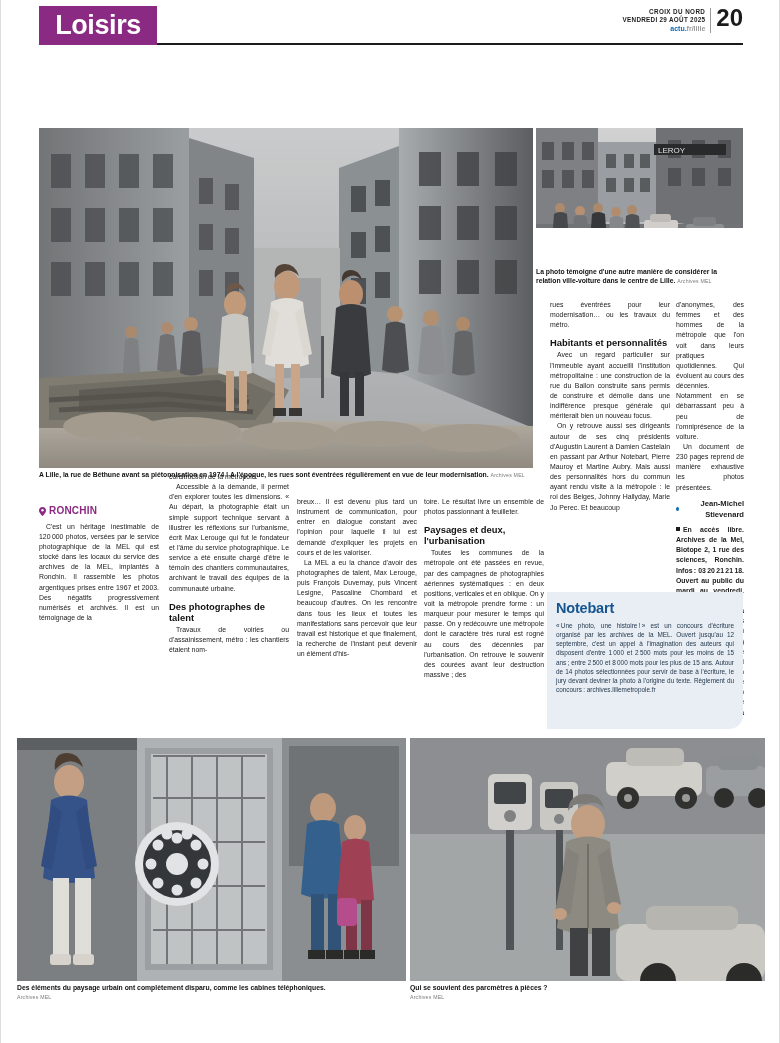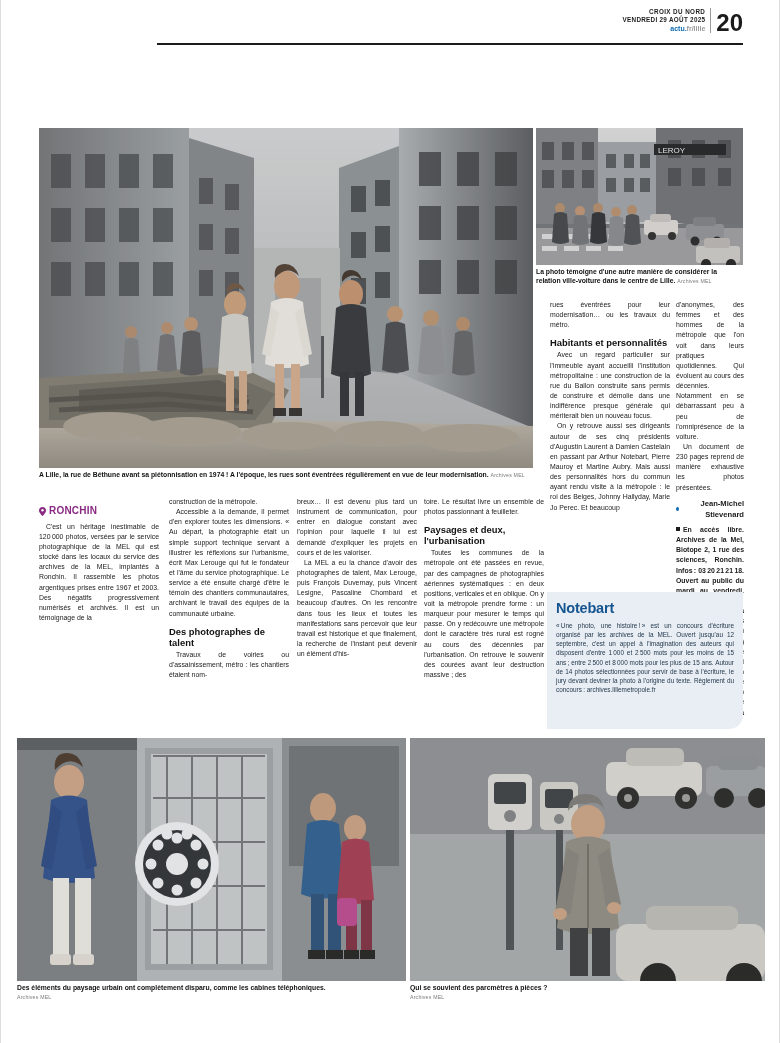--- a/index.html
+++ b/index.html
@@ -32,21 +32,21 @@
   .rubric span{
     color:#fff;font-size:27px;font-weight:bold;
     letter-spacing:-0.4px;line-height:1;
     font-family:"Liberation Sans", sans-serif;
   }
   .mast-rule{
     position:absolute;left:156px;top:43px;width:586px;height:2px;background:#1b1b1b;
   }
   .mast-right{
     position:absolute;right:38px;top:8px;
-    display:flex;align-items:flex-end;gap:5px;
+    display:flex;align-items:flex-start;gap:5px;
   }
   .mast-lines{
     text-align:right;line-height:1.25;
     padding-right:5px;border-right:1px solid #9a9a9a;
   }
   .mast-lines .l1{font-size:6.3px;letter-spacing:0.4px;color:#1b1b1b;font-weight:bold;}
   .mast-lines .l2{font-size:6.3px;letter-spacing:0.3px;color:#1b1b1b;font-weight:bold;}
   .mast-lines .l3{font-size:7px;color:#0c6ab0;font-weight:bold;margin-top:1px;}
   .mast-lines .l3 .dim{color:#9a9a9a;font-weight:bold;}
   .pagenum{
@@ -59,21 +59,21 @@
     font-size:25.5px;font-weight:bold;line-height:1.22;
     letter-spacing:-0.3px;color:#0d0d0d;
   }
 
   
   .photo-main{
     position:absolute;left:38px;top:128px;width:494px;height:340px;
     overflow:hidden;background:#777;
   }
   .photo-side{
-    position:absolute;left:535px;top:128px;width:207px;height:137px;
+    position:absolute;left:535px;top:128px;width:207px;height:100px;
     overflow:hidden;background:#888;
   }
   .cap{
     font-size:6.8px;font-weight:bold;line-height:1.32;color:#111;
   }
   .cap .credit{font-weight:normal;font-size:5.2px;color:#7b7b7b;letter-spacing:0.2px;}
   .cap-main{position:absolute;left:38px;top:471px;width:494px;}
   .cap-side{position:absolute;left:535px;top:268px;width:207px;}
 
   
@@ -128,20 +128,23 @@
 
   
   .sc{position:absolute;inset:0;}
 </style>
 </head>
 <body>
 
 <div class="page">
 
   <div class="masthead">
+    <div class="rubric">
+      <span>Loisirs</span>
+    </div>
     <div class="mast-rule"></div>
     <div class="mast-right">
       <div class="mast-lines">
         <div class="l1">CROIX DU NORD</div>
         <div class="l2">VENDREDI 29 AOÛT 2025</div>
         <div class="l3"><span>actu.</span><span class="dim">fr/lille</span></div>
       </div>
       <div class="pagenum">20</div>
     </div>
   </div>
@@ -388,21 +391,21 @@
         <svg width="7" height="9" viewBox="0 0 7 9">
             <path d="M3.5 0C1.6 0 0 1.5 0 3.4 0 5.9 3.5 9 3.5 9S7 5.9 7 3.4C7 1.5 5.4 0 3.5 0z" fill="#8a2a82"></path>
             <circle cx="3.5" cy="3.3" r="1.2" fill="#fff"></circle>
           </svg>
       </span>
       <span>RONCHIN</span>
     </div>
     <p>C'est un héritage inestimable de 120 000 photos, versées par le service photographique de la MEL qui est stocké dans les locaux du service des archives de la MEL, implantés à Ronchin. Il rassemble les photos argentiques prises entre 1967 et 2003. Des négatifs progressivement numérisés et archivés. Il est un témoignage de la</p>
   </div>
 
-  <div class="col" style="left:168px;top:497px;width:120px;">
+  <div class="col" style="left:168px;top:472px;width:120px;">
     <p style="text-indent:0">construction de la métropole.</p>
     <p>Accessible à la demande, il permet d'en explorer toutes les dimensions. « Au départ, la photographie était un simple support technique servant à illustrer les réflexions sur l'urbanisme, écrit Max Lerouge qui fut le fondateur et l'âme du service photographique. Le service a été ensuite chargé d'être le témoin des chantiers communautaires, archivant le travail des équipes de la communauté urbaine.</p>
     <h2 class="subh">Des photographes de talent</h2>
     <p>Travaux de voiries ou d'assainissement, métro : les chantiers étaient nom-</p>
   </div>
 
   <div class="col" style="left:296px;top:497px;width:120px;">
     <p style="text-indent:0">breux… Il est devenu plus tard un instrument de communication, pour entrer en dialogue constant avec l'opinion pour laquelle il lui est demandé d'expliquer les projets en cours et de les valoriser.</p>
     <p>La MEL a eu la chance d'avoir des photographes de talent, Max Lerouge, puis François Duvernay, puis Vincent Lesigne, Pascaline Chombard et beaucoup d'autres. On les rencontre dans tous les lieux et toutes les manifestations sans percevoir que leur travail est historique et que finalement, la recherche de l'instant peut devenir un élément d'his-</p>
   </div>

